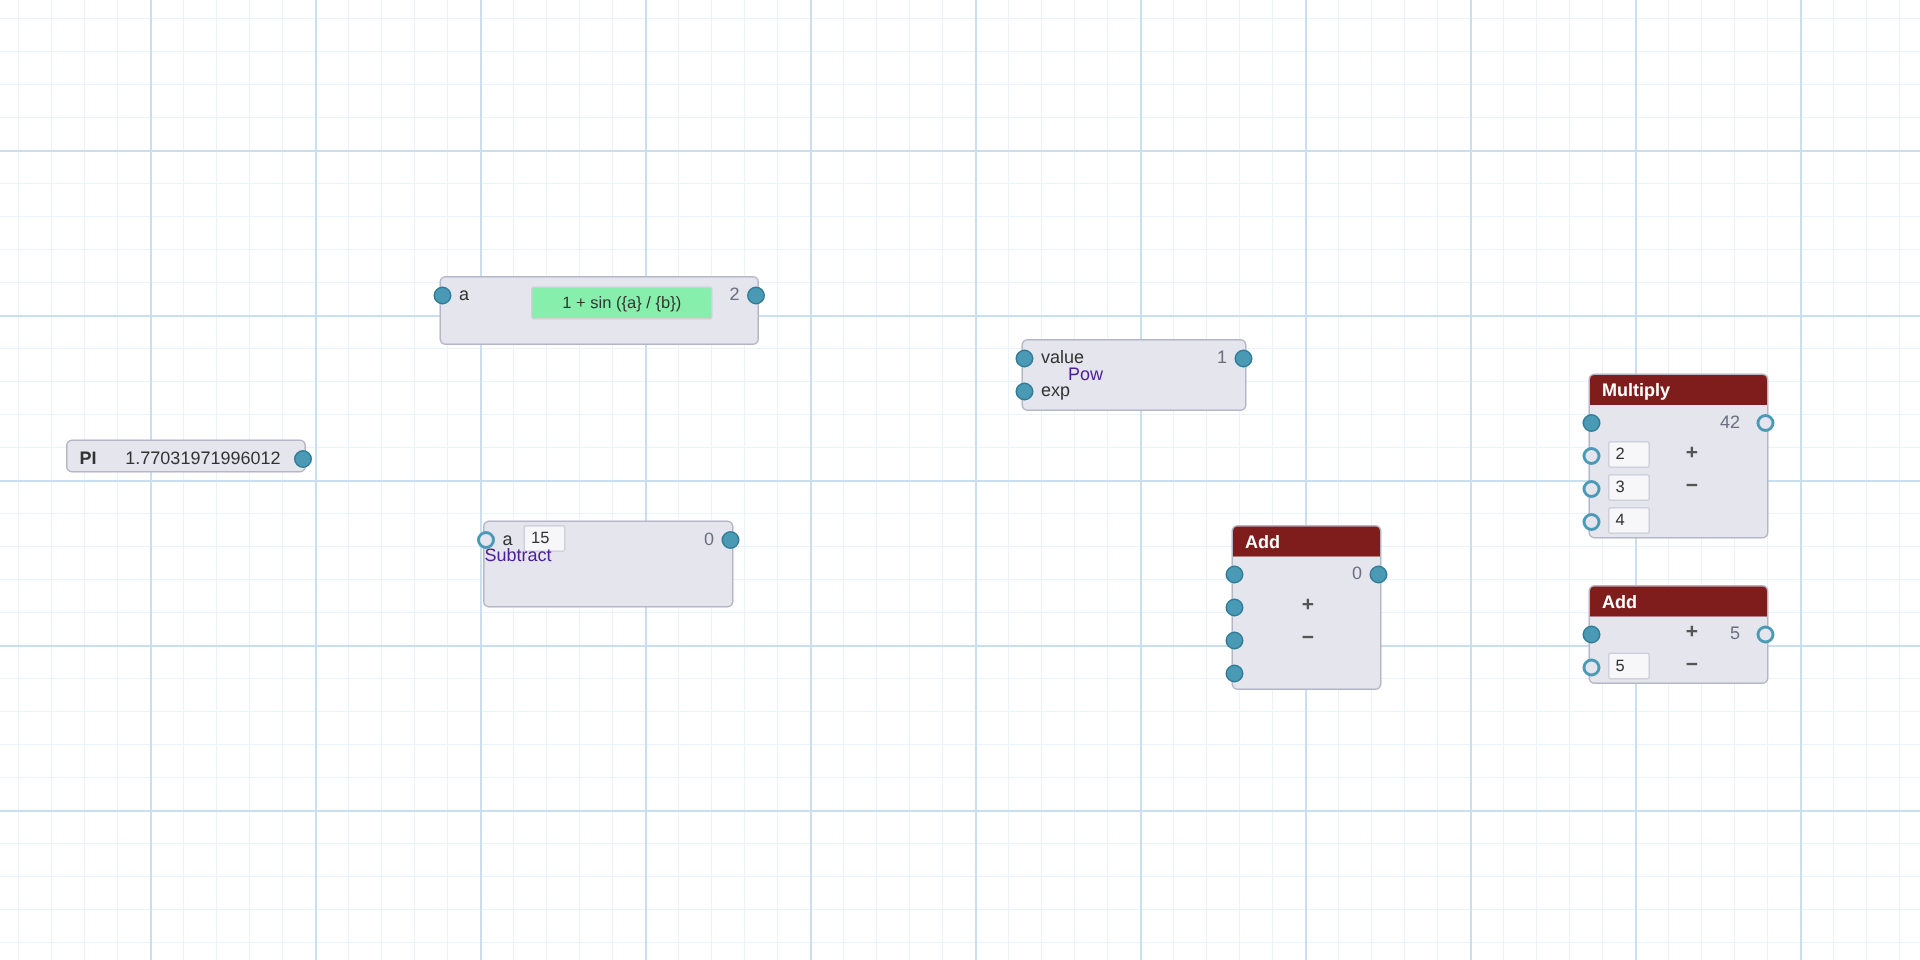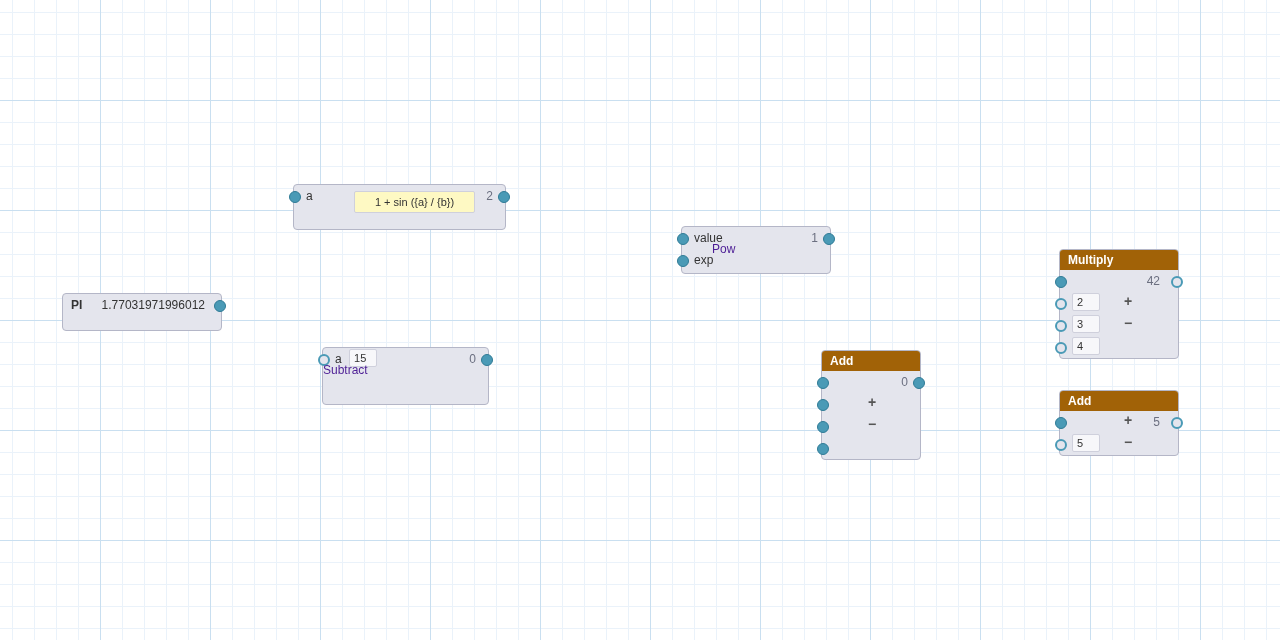--- a/index.html
+++ b/index.html
@@ -10,21 +10,21 @@
       linear-gradient(to bottom,#c9dff0 1px,transparent 1px),
       linear-gradient(to right,#eaf2fa 1px,transparent 1px),
       linear-gradient(to bottom,#eaf2fa 1px,transparent 1px);
     background-size:110px 110px,110px 110px,22px 22px,22px 22px;
     background-position:-10px -10px,-10px -10px,-10px -10px,-10px -10px}
   svg.wires{position:absolute;inset:0;pointer-events:none}
   svg.wires path{fill:none;stroke:#4a9ab6;stroke-width:2}
   .arrow{fill:#4a9ab6}
 
   .node{position:absolute;background:#e4e5ed;border:1px solid #b4b6c7;border-radius:4px;box-sizing:border-box}
-  .node .hdr{background:#a16207;color:#fff;font-weight:600;font-size:12px;height:20px;line-height:20px;padding:0 8px;border-radius:3px 3px 0 0;text-align:left}
+  .node .hdr{background:#7f1d1d;color:#fff;font-weight:600;font-size:12px;height:20px;line-height:20px;padding:0 8px;border-radius:3px 3px 0 0;text-align:left}
   .row{position:relative;height:22px;line-height:22px}
   .port{position:absolute;width:10px;height:10px;border-radius:50%;top:6px}
   .port.in{left:-5px}
   .port.out{right:-5px}
   .port.filled{background:#4a9ab6;border:1px solid #2f7b96}
   .port.open{background:#e4e5ed;border:2px solid #4a9ab6;width:8px;height:8px}
   .lbl-in{position:absolute;left:12px;top:0}
   .lbl-out{position:absolute;right:12px;top:0;color:#6b6f80}
   .val-field{display:inline-block;background:#f7f7fa;border:1px solid #cfd0dc;border-radius:2px;min-width:18px;height:16px;line-height:16px;padding:0 4px;margin-left:4px;font-size:11px;position:relative;top:-1px}
   .center-txt{position:absolute;left:0;right:0;text-align:left;top:0;color:#4c1d95}
@@ -51,36 +51,36 @@
   <path d="M488,358 C640,358 700,381 816,381" marker-end="url(#ah)"></path>
   <path d="M488,358 C640,358 710,401 816,401" marker-end="url(#ah)"></path>
   <path d="M488,358 C640,358 710,421 816,421" marker-end="url(#ah)"></path>
   <path d="M488,358 C640,358 700,441 816,441" marker-end="url(#ah)"></path>
 
   <path d="M830,237 C930,237 960,281 1054,281" marker-end="url(#ah)"></path>
 
   <path d="M920,381 C990,381 1000,421 1054,421" marker-end="url(#ah)"></path>
 </svg>
 
-<div class="node" style="left:62px;top:293px;width:160px;height:38px">
+<div class="node" style="left:44px;top:293px;width:160px;height:22px">
   <div class="row">
     <span class="lbl-in" style="left:8px;font-weight:600">PI</span>
     <span class="lbl-out" style="right:16px;color:#333">1.77031971996012</span>
     <span class="port out filled"></span>
   </div>
 </div>
 
 <div class="node" style="left:293px;top:184px;width:213px;height:46px">
   <div class="row">
     <span class="port in filled"></span>
     <span class="lbl-in">a</span>
     <span class="port out filled"></span>
     <span class="lbl-out">2</span>
   </div>
-  <div style="position:absolute;left:60px;right:30px;top:6px;height:20px;background:#fef9c3;border:1px solid #cfd0dc;border-radius:2px;line-height:20px;text-align:center;font-size:11px">1 + sin ({a} / {b})</div>
+  <div style="position:absolute;left:60px;right:30px;top:6px;height:20px;background:#86efac;border:1px solid #cfd0dc;border-radius:2px;line-height:20px;text-align:center;font-size:11px">1 + sin ({a} / {b})</div>
 </div>
 
 <div class="node" style="left:322px;top:347px;width:167px;height:58px">
   <div class="row">
     <span class="port in open"></span>
     <span class="lbl-in">
       <span>a</span>
       <span class="val-field">15</span>
     </span>
     <span class="center-txt" style="top:11px">Subtract</span>

